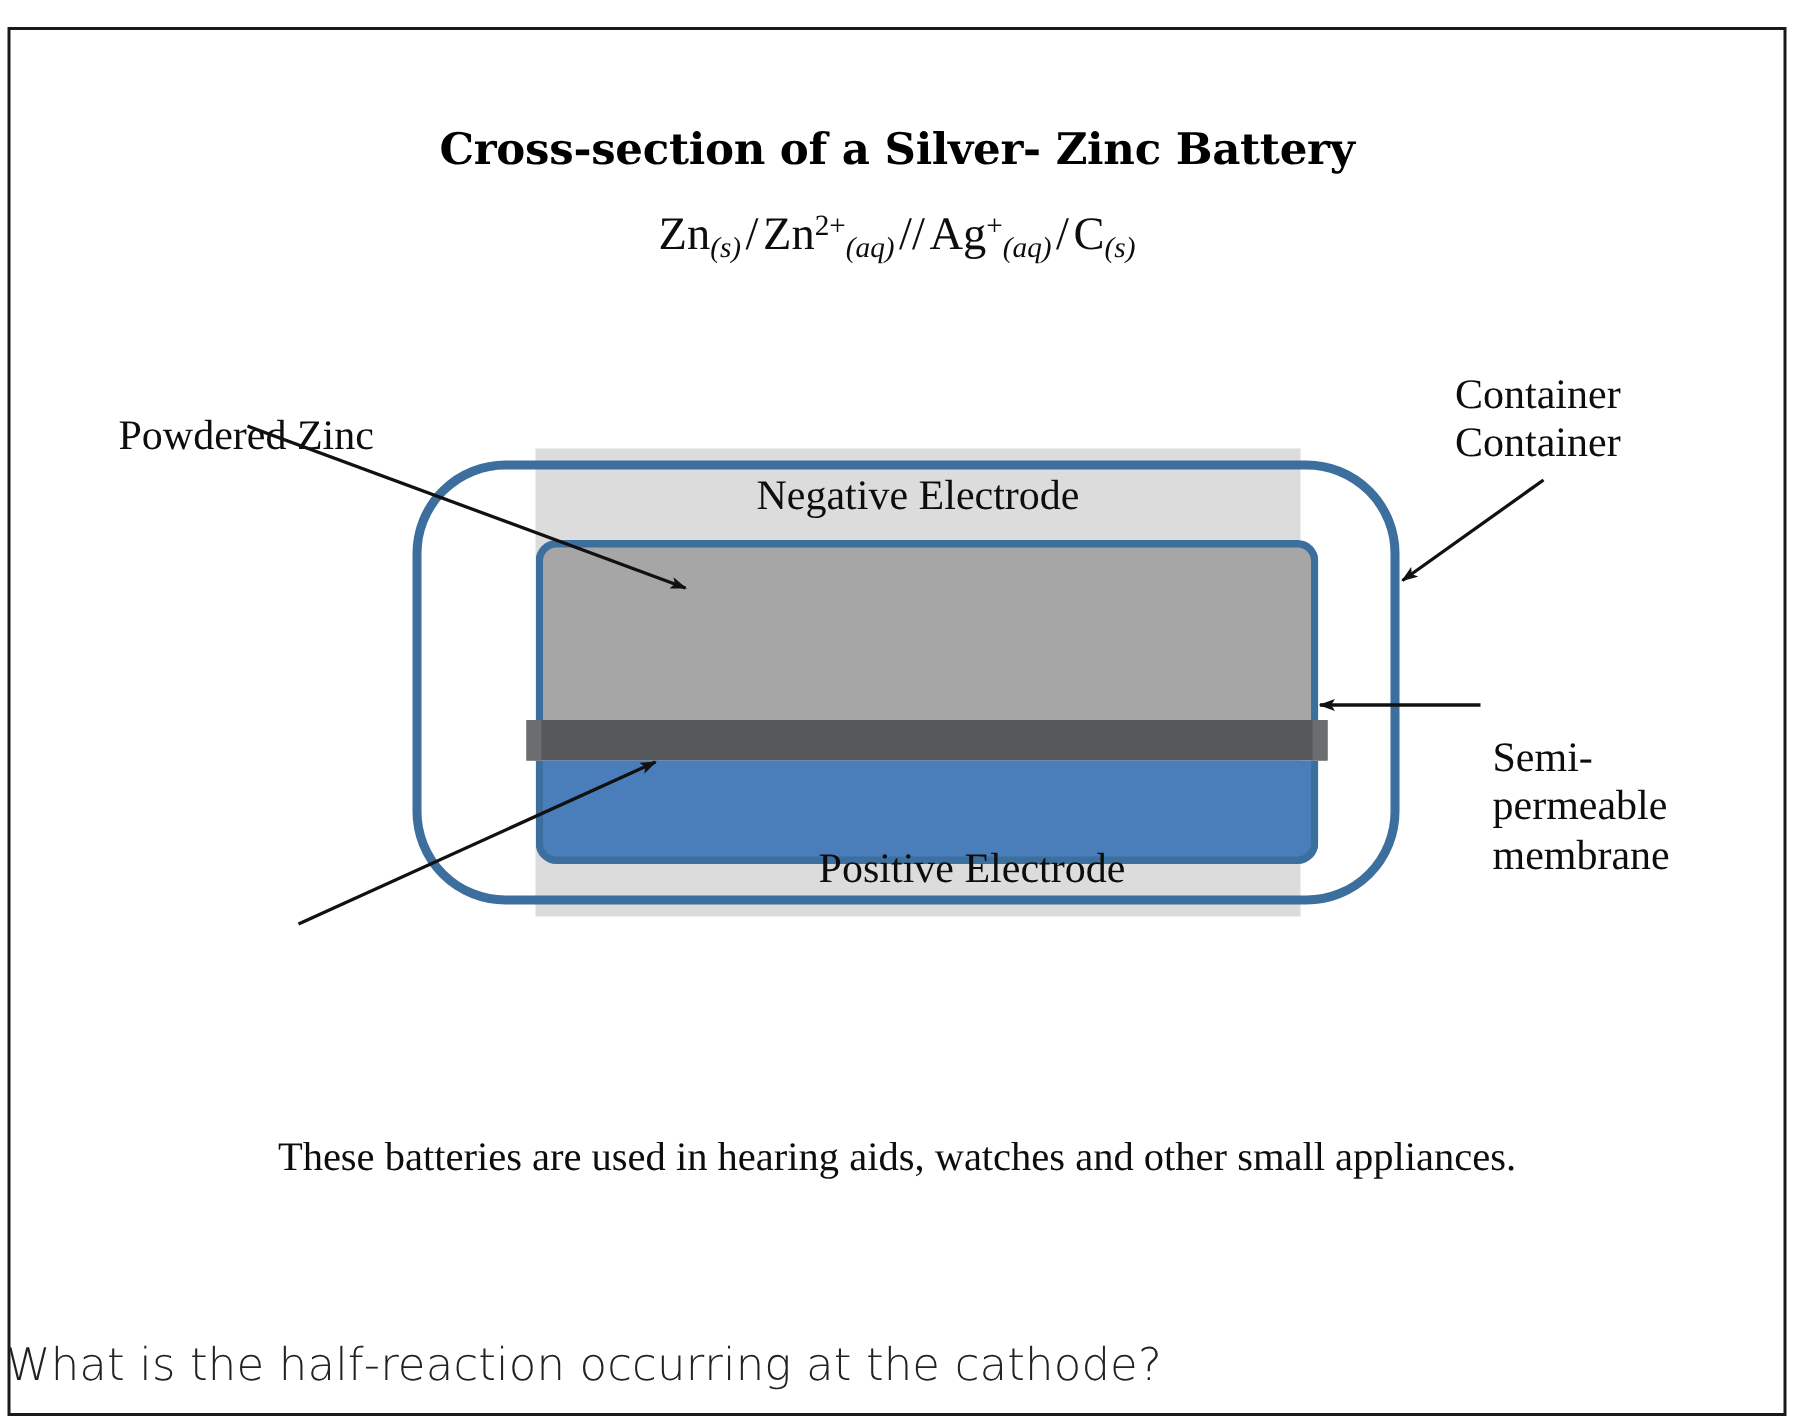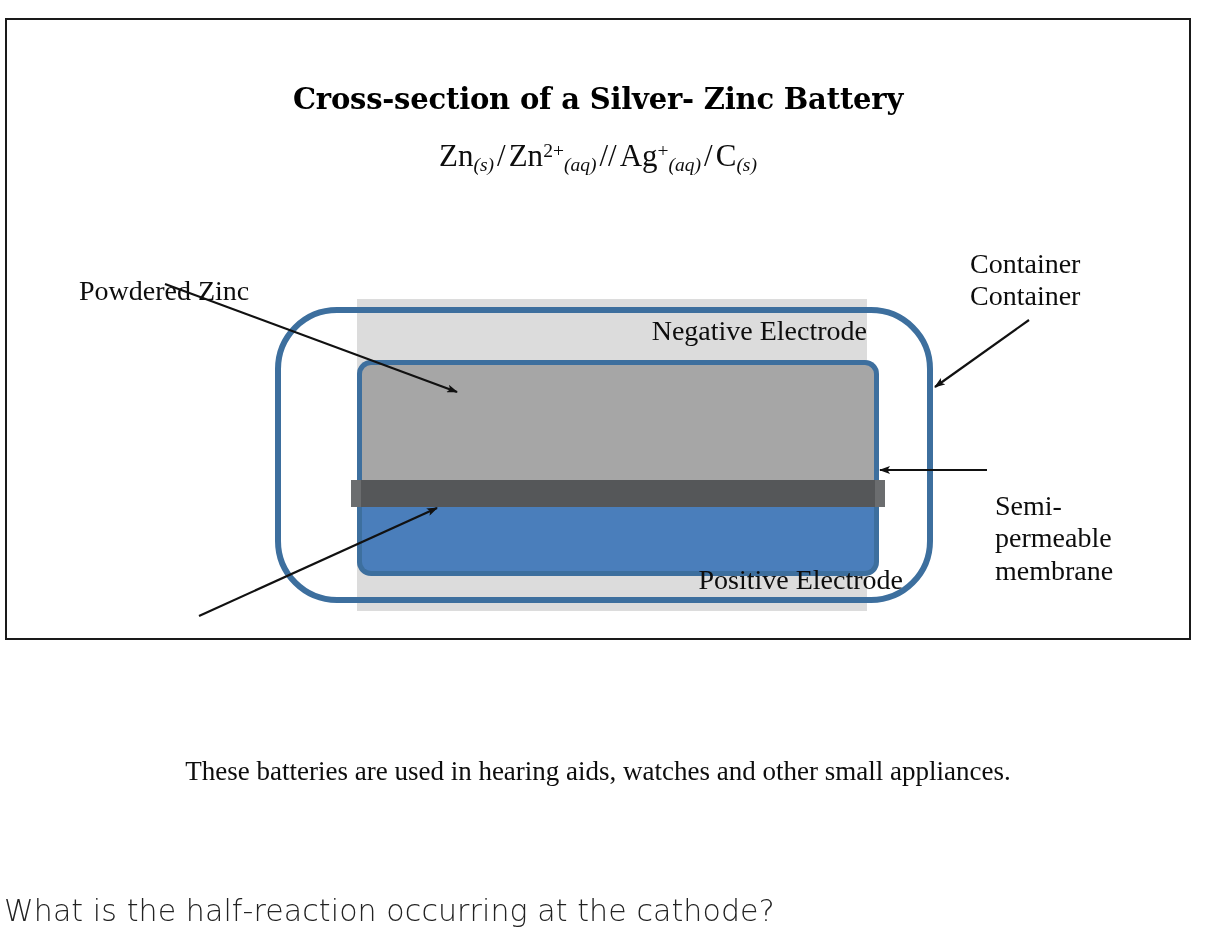--- a/index.html
+++ b/index.html
@@ -14,21 +14,21 @@
     font-family: "Liberation Serif", "DejaVu Serif", serif;
     overflow: hidden;
   }
 
   
   #figure-frame {
     position: absolute;
     left: 5px;
     top: 18px;
     width: 1186px;
-    height: 622px;
+    height: 926px;
     border: 2px solid #1a1a1a;
     background: #ffffff;
     box-sizing: border-box;
   }
 
   
   #figure-title {
     position: absolute;
     left: 0;
     top: 62px;
@@ -151,21 +151,21 @@
     border-top: none;
     border-radius: 0 0 14px 14px;
     box-sizing: border-box;
   }
 
   
   .electrode-caption {
     position: absolute;
     width: 510px;
     left: 82px;
-    text-align: right;
+    text-align: center;
     font-family: "Liberation Serif", "DejaVu Serif", serif;
     font-size: 28px;
     color: #0d0d0d;
   }
   #negative-electrode-label { top: 16px; }
   #positive-electrode-label { top: 265px; padding-left: 36px; }
 
   
   .annotation {
     position: absolute;

